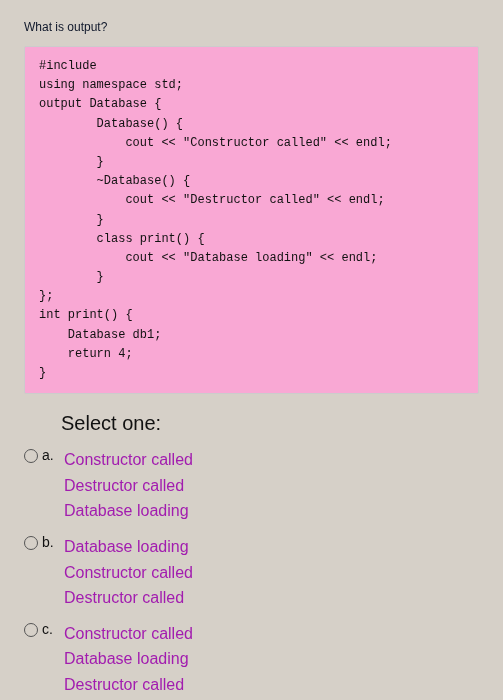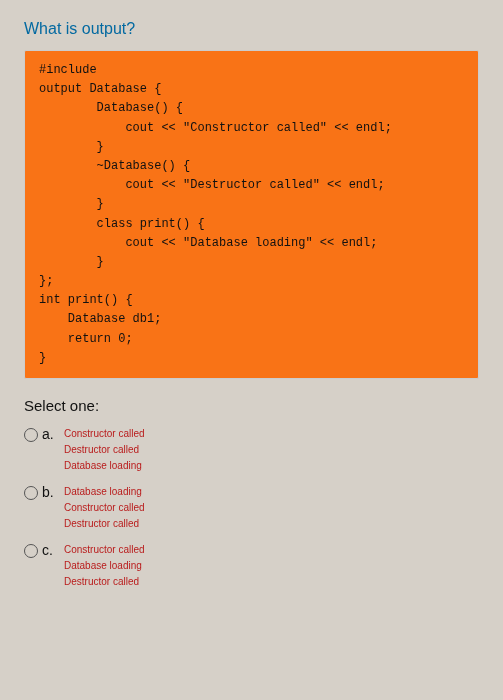--- a/index.html
+++ b/index.html
@@ -12,46 +12,47 @@
       width: 503px;
       min-height: 700px;
       background-color: #d6d0c8;
       font-family: Arial, sans-serif;
       font-size: 14px;
       color: #222;
       padding: 20px 24px;
     }
 
     .question-title {
-      font-size: 16px;
+      font-size: 12px;
       font-weight: normal;
       margin-bottom: 12px;
-      color: #0369a1;
+      color: #0f172a;
     }
 
     .code-block {
-      background-color: #f97316;
+      background-color: #f9a8d4;
       border: 1px solid #ccc;
       padding: 10px 14px;
       font-family: 'Courier New', Courier, monospace;
       font-size: 12px;
       line-height: 1.6;
       color: #111;
       margin-bottom: 18px;
       border-radius: 2px;
     }
 
     .code-line {
       white-space: pre;
     }
 
     .select-one-label {
-      font-size: 15px;
+      font-size: 20px;
       margin-bottom: 12px;
       color: #111;
+      margin-left: 37px;
     }
 
     .options-list {
       list-style: none;
       padding: 0;
     }
 
     .option-item {
       display: flex;
       align-items: flex-start;
@@ -77,50 +78,51 @@
     }
 
     .option-letter {
       min-width: 22px;
       font-size: 14px;
       color: #111;
       flex-shrink: 0;
     }
 
     .option-text {
-      font-size: 10px;
-      color: #b91c1c;
+      font-size: 16px;
+      color: #a21caf;
       line-height: 1.6;
     }
 
     .option-text-line {
       display: block;
     }
   </style>
 </head>
 <body>
 
 <p class="question-title">What is output?</p>
 
 <div class="code-block">
   <div class="code-line">#include</div>
+  <div class="code-line">using namespace std;</div>
   <div class="code-line">output Database {</div>
   <div class="code-line">        Database() {</div>
   <div class="code-line">            cout &lt;&lt; "Constructor called" &lt;&lt; endl;</div>
   <div class="code-line">        }</div>
   <div class="code-line">        ~Database() {</div>
   <div class="code-line">            cout &lt;&lt; "Destructor called" &lt;&lt; endl;</div>
   <div class="code-line">        }</div>
   <div class="code-line">        class print() {</div>
   <div class="code-line">            cout &lt;&lt; "Database loading" &lt;&lt; endl;</div>
   <div class="code-line">        }</div>
   <div class="code-line">};</div>
   <div class="code-line">int print() {</div>
   <div class="code-line">    Database db1;</div>
-  <div class="code-line">    return 0;</div>
+  <div class="code-line">    return 4;</div>
   <div class="code-line">}</div>
 </div>
 
 <p class="select-one-label">Select one:</p>
 
 <ul class="options-list">
 
   <li class="option-item">
     <div class="radio-container">
       <span class="radio-btn"></span>

